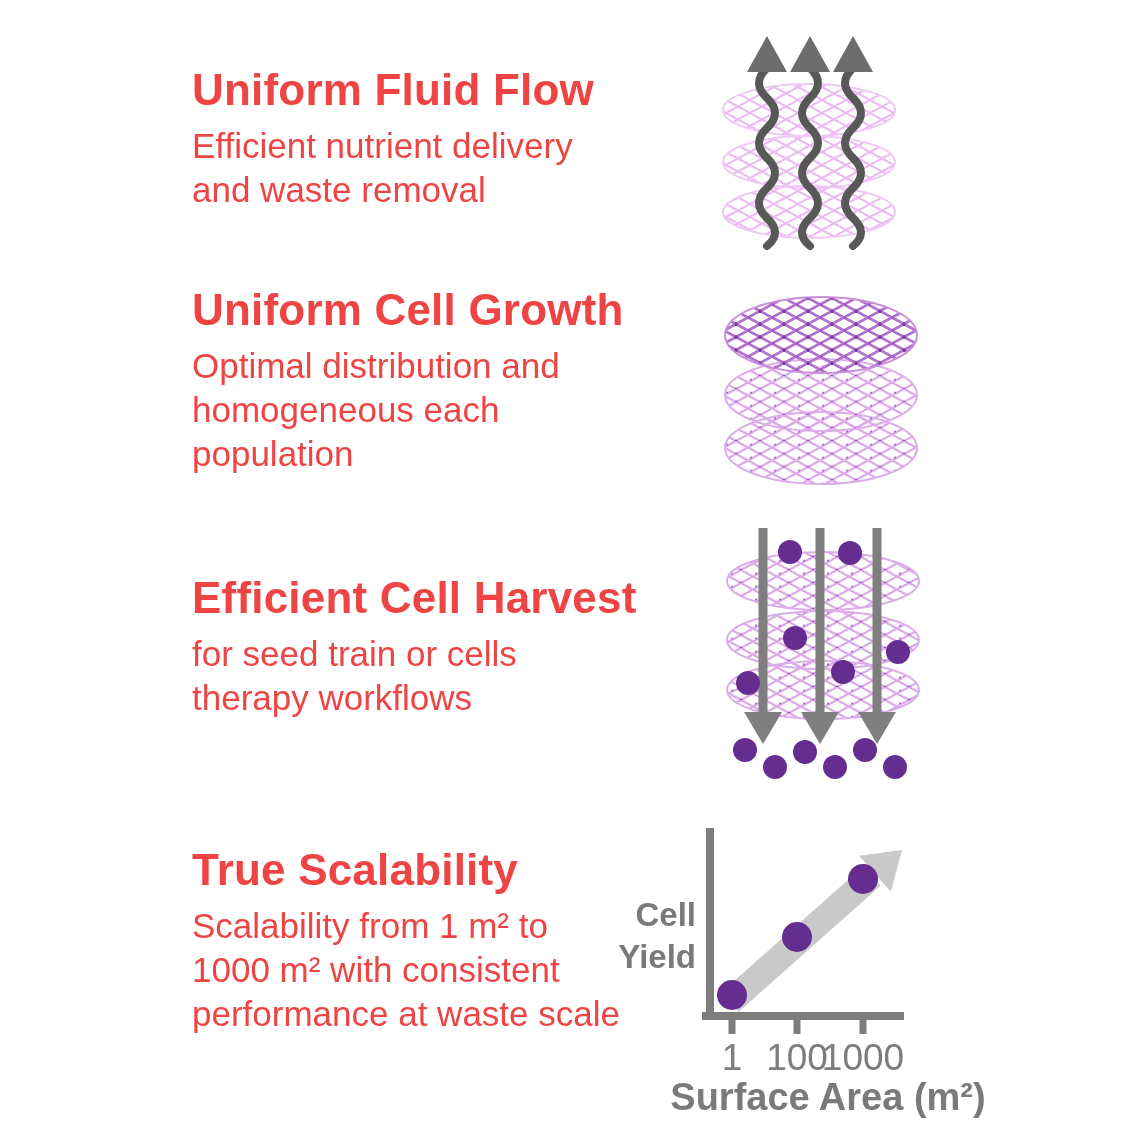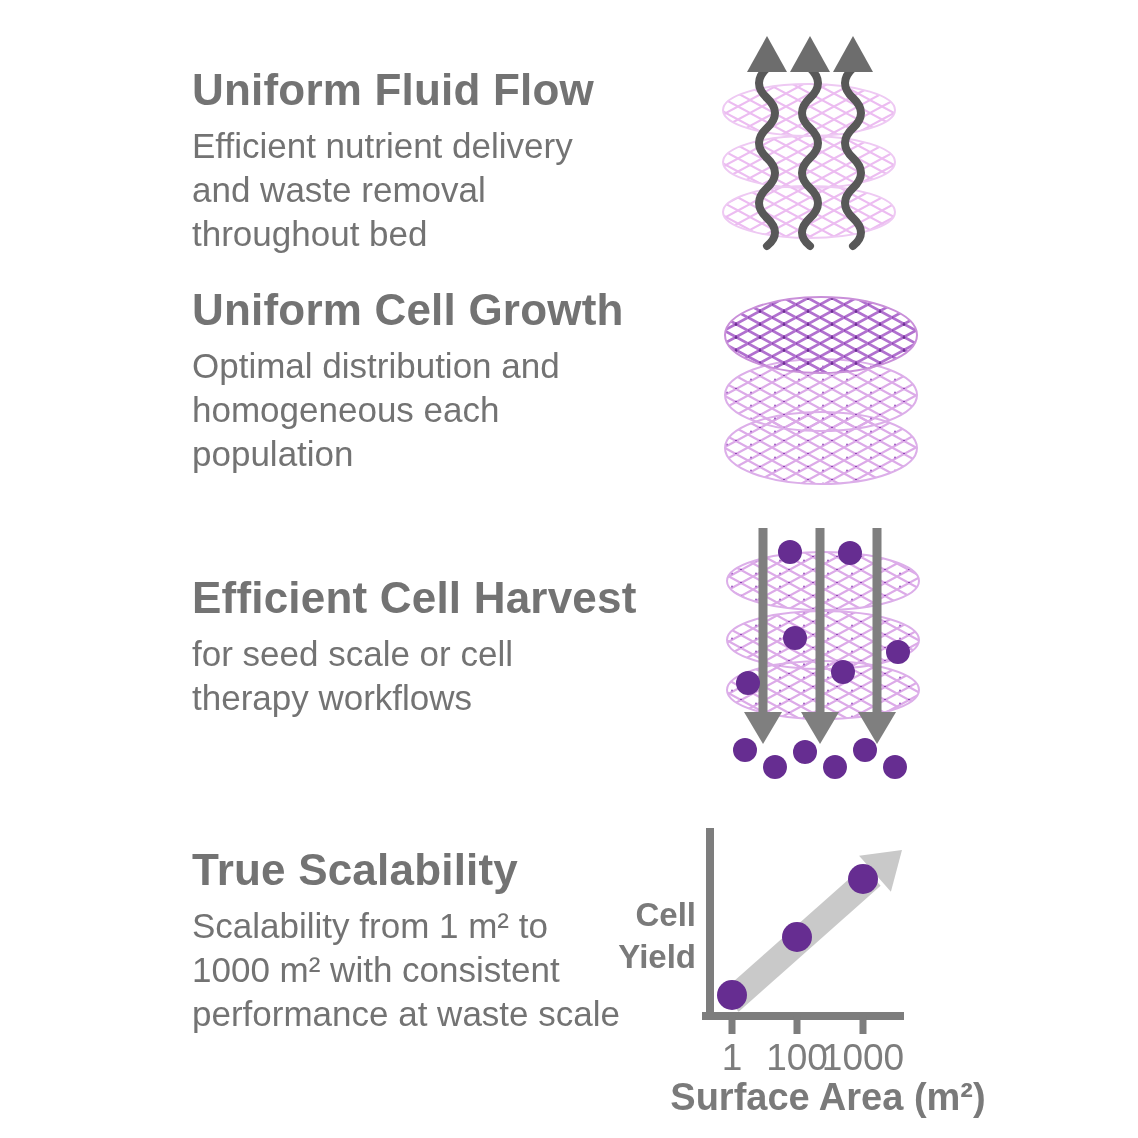--- a/index.html
+++ b/index.html
@@ -1,20 +1,20 @@
 <!DOCTYPE html>
 <html><head>
 <meta charset="utf-8">
 <style>
   html,body{margin:0;padding:0;background:#ffffff;}
   .canvas{
     position:relative;width:1138px;height:1138px;background:#ffffff;
     font-family:"Liberation Sans", sans-serif;overflow:hidden;
   }
-  .sec{position:absolute;left:192px;width:488px;color:#737373;}
+  .sec{position:absolute;left:192px;width:488px;color:#ef4444;}
   .sec h2{margin:0 0 8px 0;font-size:44px;line-height:52px;font-weight:700;letter-spacing:.2px;}
   .desc-line{font-size:35px;line-height:44px;font-weight:400;}
   .illus{position:absolute;}
   .diskL{fill:url(#meshLight);stroke:#eec9f3;stroke-width:2;}
   .diskM{fill:url(#meshMed);stroke:#dcaee9;stroke-width:2;}
   .diskD{fill:url(#meshDark);stroke:#c98fd9;stroke-width:2;}
   .wave{fill:none;stroke:#585858;stroke-width:8;stroke-linecap:round;}
   .flowhead{fill:#6d6d6d;}
   .hshaft{stroke:#7f7f7f;stroke-width:9;}
   .hhead{fill:#7f7f7f;}
@@ -49,21 +49,20 @@
         <circle cx="0.6" cy="6.5" r="1.1" fill="#8f44b4"></circle>
       </pattern>
     </defs>
   </svg>
 
   <section class="sec" style="top:64px;">
     <h2>Uniform Fluid Flow</h2>
     <div>
       <div class="desc-line">Efficient nutrient delivery</div>
       <div class="desc-line">and waste removal</div>
-      <div class="desc-line">throughout bed</div>
     </div>
   </section>
 
   <svg class="illus" style="left:690px;top:22px;" width="240" height="245" viewBox="0 0 240 245">
     <g>
       <ellipse class="diskL" cx="119" cy="88" rx="86" ry="26"></ellipse>
       <ellipse class="diskL" cx="119" cy="140" rx="86" ry="26"></ellipse>
       <ellipse class="diskL" cx="119" cy="190" rx="86" ry="26"></ellipse>
     </g>
     <g>
@@ -93,21 +92,21 @@
     <g>
       <ellipse class="diskM" cx="121" cy="163" rx="96" ry="36"></ellipse>
       <ellipse class="diskM" cx="121" cy="110" rx="96" ry="36"></ellipse>
       <ellipse class="diskD" cx="121" cy="50" rx="96" ry="38"></ellipse>
     </g>
   </svg>
 
   <section class="sec" style="top:572px;">
     <h2>Efficient Cell Harvest</h2>
     <div>
-      <div class="desc-line">for seed scale or cell</div>
+      <div class="desc-line">for seed train or cells</div>
       <div class="desc-line">therapy workflows</div>
     </div>
   </section>
 
   <svg class="illus" style="left:705px;top:518px;" width="235" height="270" viewBox="0 0 235 270">
     <g>
       <ellipse class="diskM" cx="118" cy="63" rx="96" ry="29"></ellipse>
       <ellipse class="diskM" cx="118" cy="122" rx="96" ry="29"></ellipse>
       <ellipse class="diskM" cx="118" cy="172" rx="96" ry="29"></ellipse>
     </g>

